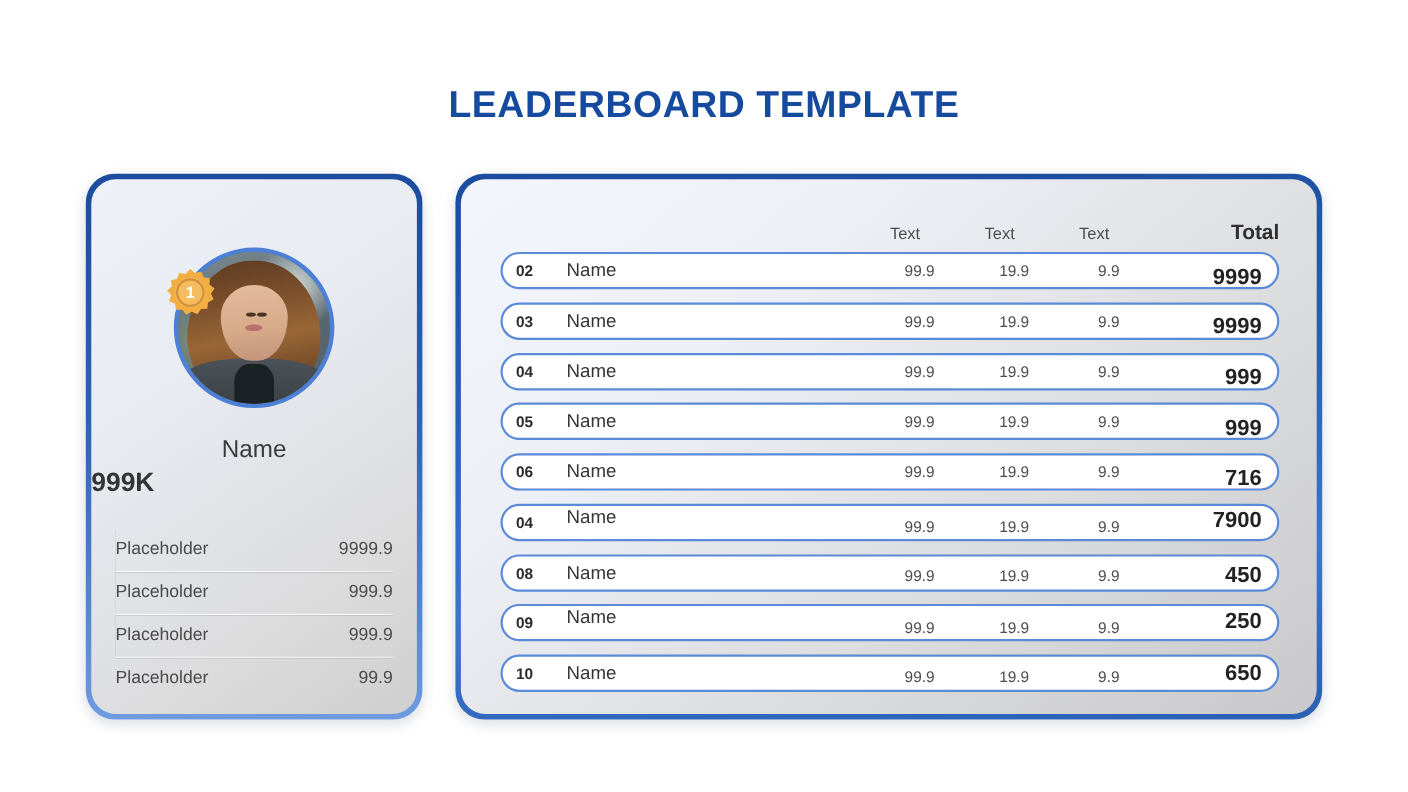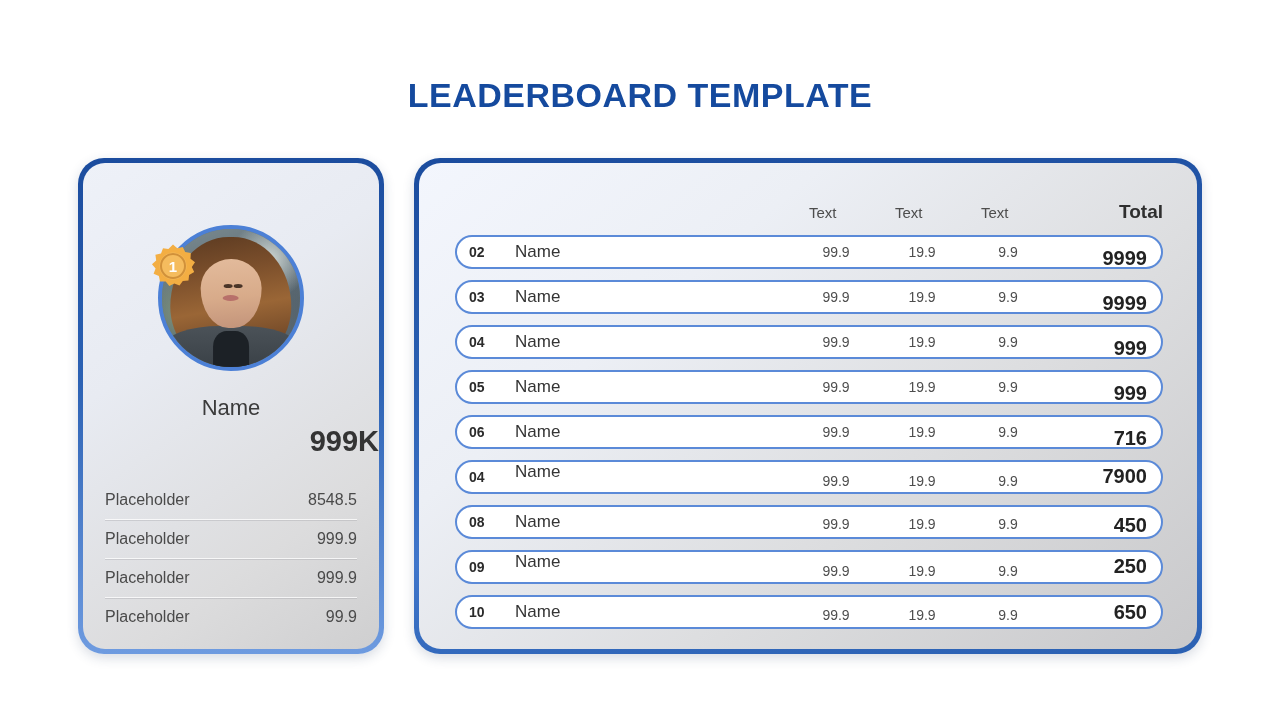--- a/index.html
+++ b/index.html
@@ -171,22 +171,22 @@
     text-align: center;
     font-size: 22px;
     font-weight: 400;
     color: #3b3b3b;
   }
   .profile-score {
     position: absolute;
     left: 0;
     right: 0;
     top: 262px;
-    text-align: right;
-    font-size: 29px;
+    text-align: left;
+    font-size: 24px;
     font-weight: 700;
     color: #343434;
   }
 
   .stat-list {
     position: absolute;
     left: 22px;
     right: 22px;
     top: 318px;
   }
@@ -247,21 +247,21 @@
   .h-total { width: 96px; flex: none; text-align: right; font-size: 19px; font-weight: 700; color: #2f2f2f; }
 
   .rows {
     position: absolute;
     left: 36px;
     right: 34px;
     top: 66px;
     bottom: 20px;
     display: flex;
     flex-direction: column;
-    justify-content: flex-end;
+    justify-content: space-between;
   }
   .board-row {
     height: 34px;
     margin-bottom: 11px;
     border: 2px solid #5b8ad8;
     border-radius: 17px;
     background: #ffffff;
     display: flex;
     align-items: center;
     padding: 0 14px 0 12px;
@@ -335,21 +335,21 @@
         <div class="rank-badge-num">1</div>
       </div>
     </div>
 
     <div class="profile-name">Name</div>
     <div class="profile-score">999K</div>
 
     <div class="stat-list">
       <div class="stat-row">
         <span class="stat-label">Placeholder</span>
-        <span class="stat-value">8548.5</span>
+        <span class="stat-value">9999.9</span>
       </div>
       <div class="stat-row">
         <span class="stat-label">Placeholder</span>
         <span class="stat-value">999.9</span>
       </div>
       <div class="stat-row">
         <span class="stat-label">Placeholder</span>
         <span class="stat-value">999.9</span>
       </div>
       <div class="stat-row">

